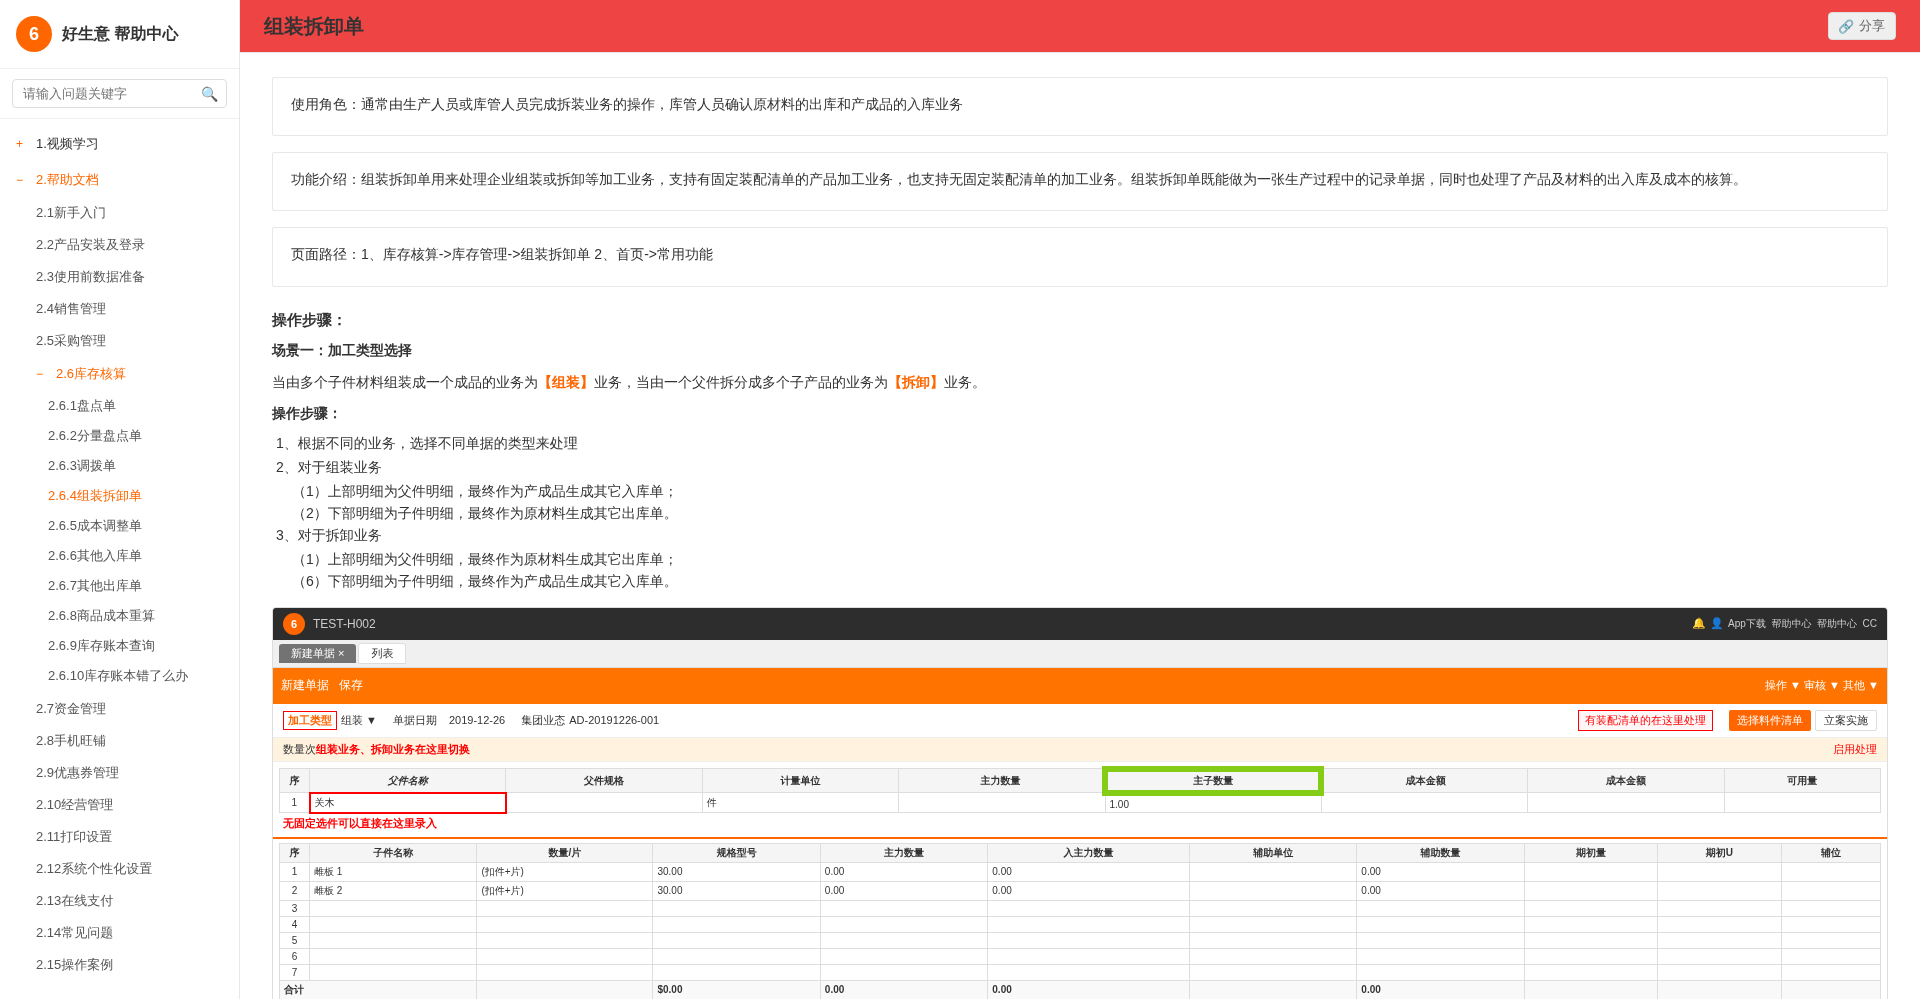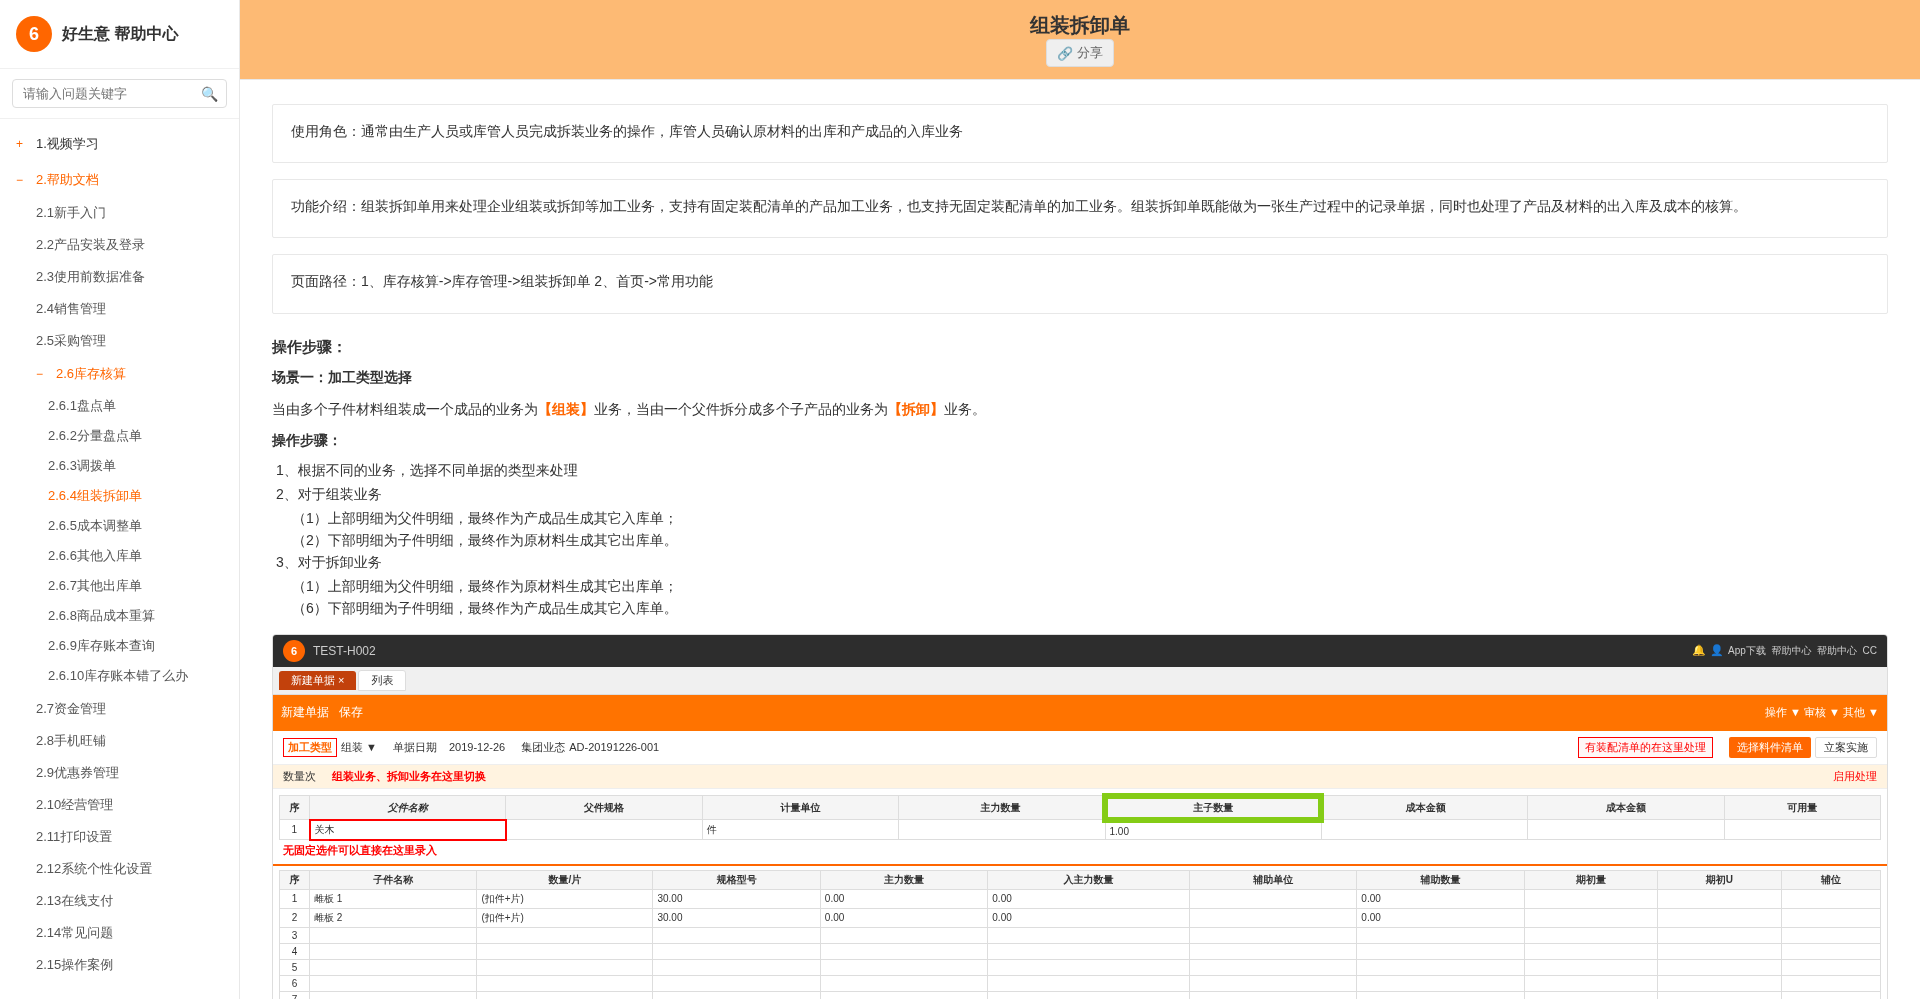--- a/index.html
+++ b/index.html
@@ -123,27 +123,26 @@
 
     
     .main-area {
       flex: 1;
       display: flex;
       flex-direction: column;
       overflow: hidden;
     }
 
     .main-header {
-      background: #fdba74;
+      background: #ef4444;
       padding: 12px 24px;
       border-bottom: 1px solid #e8e8e8;
       display: flex;
-      align-items: center;
+      align-items: flex-end;
       justify-content: space-between;
-      flex-direction: column;
     }
 
     .main-title {
       font-size: 20px;
       font-weight: bold;
       color: #333;
     }
 
     .share-btn {
       display: flex;
@@ -400,21 +399,21 @@
           <span style="color:#ccc;font-size:12px;">TEST-H002</span>
           <div style="flex:1;"></div>
           <div style="display:flex;gap:4px;">
             <span style="color:#ccc;font-size:11px;">🔔</span>
             <span style="color:#ccc;font-size:11px;">👤</span>
             <span style="color:#ccc;font-size:10px;">App下载 &nbsp;帮助中心 &nbsp;帮助中心 &nbsp;CC</span>
           </div>
         </div>
 
         <div style="background:#f0f0f0; height:28px; display:flex; align-items:center; padding:0 6px; gap:2px; border-bottom:1px solid #ddd;">
-          <div style="background:#c2410c;color:white;padding:2px 12px;font-size:11px;border-radius:3px 3px 0 0;">
+          <div style="background:#737373;color:white;padding:2px 12px;font-size:11px;border-radius:3px 3px 0 0;">
             <span>新建单据 ×</span>
           </div>
           <div style="background:#fff;padding:2px 12px;font-size:11px;border-radius:3px 3px 0 0;border:1px solid #ddd;">列表</div>
         </div>
 
         <div style="background:#ff7300;color:white;height:36px;display:flex;align-items:center;padding:0 8px;gap:10px;font-size:12px;">
           <span>新建单据</span>
           <span>保存</span>
           <div style="flex:1;"></div>
           <span style="font-size:11px;">操作 ▼ 审核 ▼ 其他 ▼</span>
@@ -437,21 +436,21 @@
 
           <div style="position:relative;">
             <div style="border:1px solid red;padding:2px 6px;background:#fff7f7;font-size:11px;color:red;">有装配清单的在这里处理</div>
           </div>
           <div style="display:flex;gap:4px;">
             <button style="background:#f60;color:white;border:none;padding:2px 8px;font-size:11px;border-radius:2px;cursor:pointer;">选择料件清单</button>
             <button style="background:#fff;color:#333;border:1px solid #ddd;padding:2px 8px;font-size:11px;border-radius:2px;cursor:pointer;">立案实施</button>
           </div>
         </div>
 
-        <div style="background:#fff3e0;padding:4px 10px;border-bottom:1px solid #eee;display:flex;align-items:center;gap:16px;font-size:11px;">
+        <div style="background:#fff3e0;padding:4px 10px;border-bottom:1px solid #eee;display:flex;align-items:center;gap:0;font-size:11px;">
           <span style="color:#333;">数量次 </span>
           <span style="font-size:11px;color:red;font-weight:bold;">组装业务、拆卸业务在这里切换</span>
           <div style="flex:1;"></div>
           <span style="color:red;font-size:11px;">启用处理</span>
         </div>
 
         <div style="background:#fff;padding:4px 6px;">
           <table style="width:100%;border-collapse:collapse;font-size:10px;">
             <thead>
               <tr style="background:#f5f5f5;">

